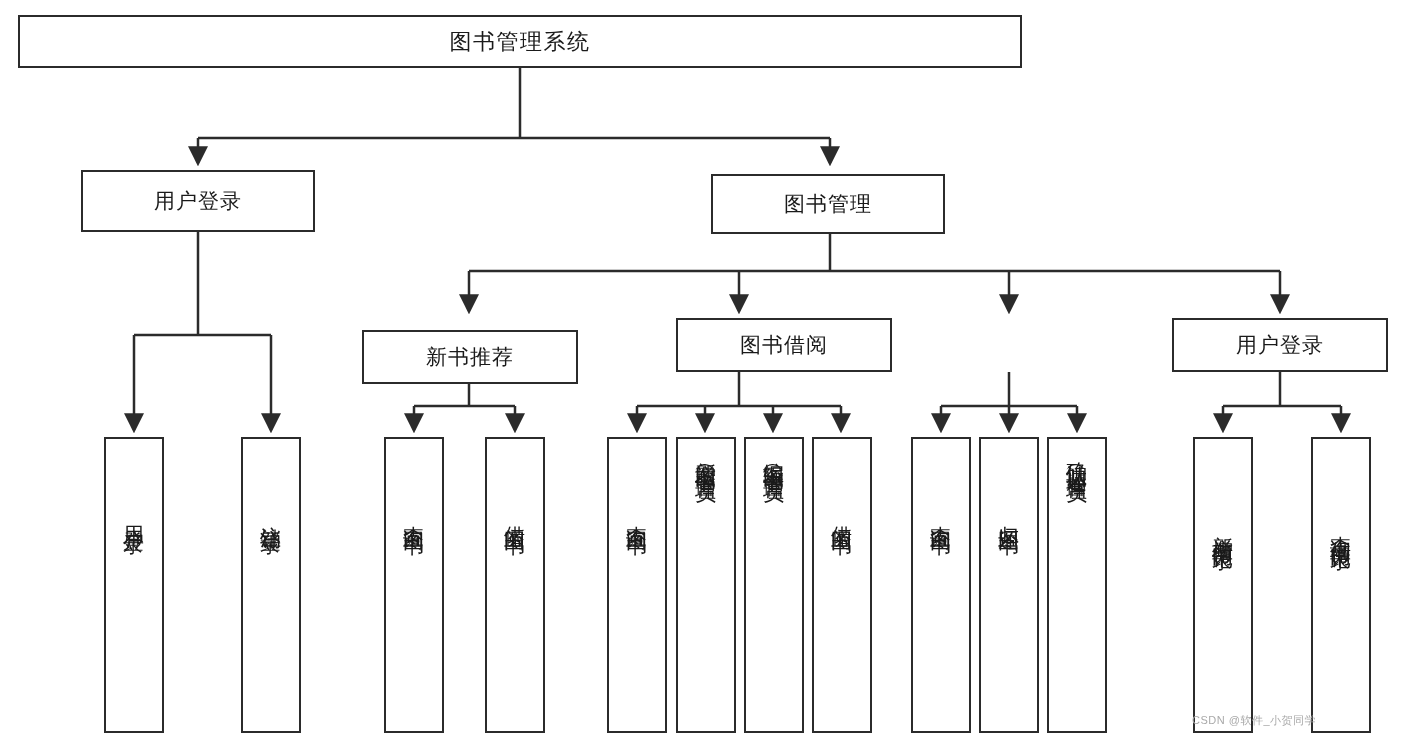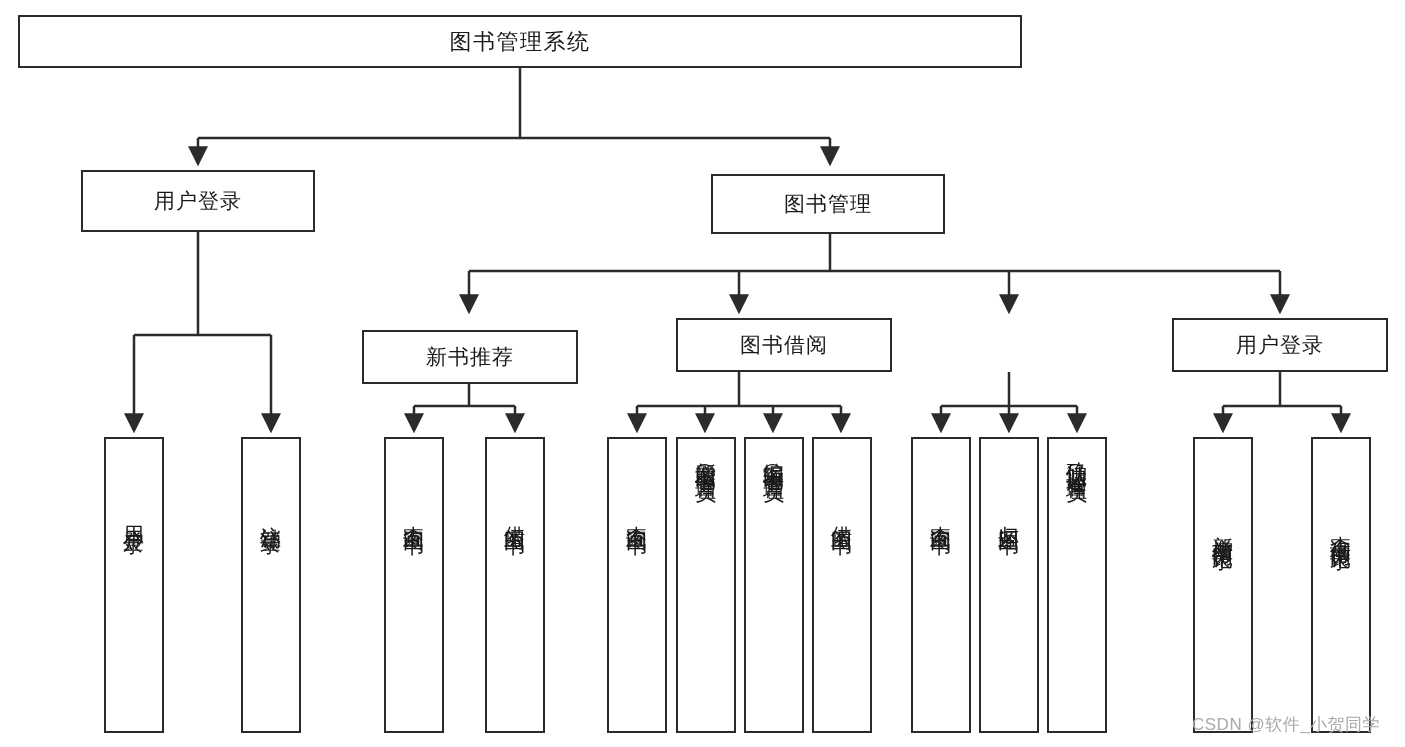--- a/index.html
+++ b/index.html
@@ -66,21 +66,21 @@
   .node.vert.tall-pad {
     padding-top: 70px;
   }
   .node.vert.low-pad {
     padding-top: 80px;
   }
   .watermark {
     position: absolute;
     left: 1192px;
     top: 713px;
-    font-size: 17px;
+    font-size: 11px;
     color: #a9a9a9;
     letter-spacing: 0.5px;
     white-space: nowrap;
     font-family: "Liberation Sans", "DejaVu Sans", sans-serif;
   }
 </style>
 </head>
 <body>
 
 <div id="canvas">

